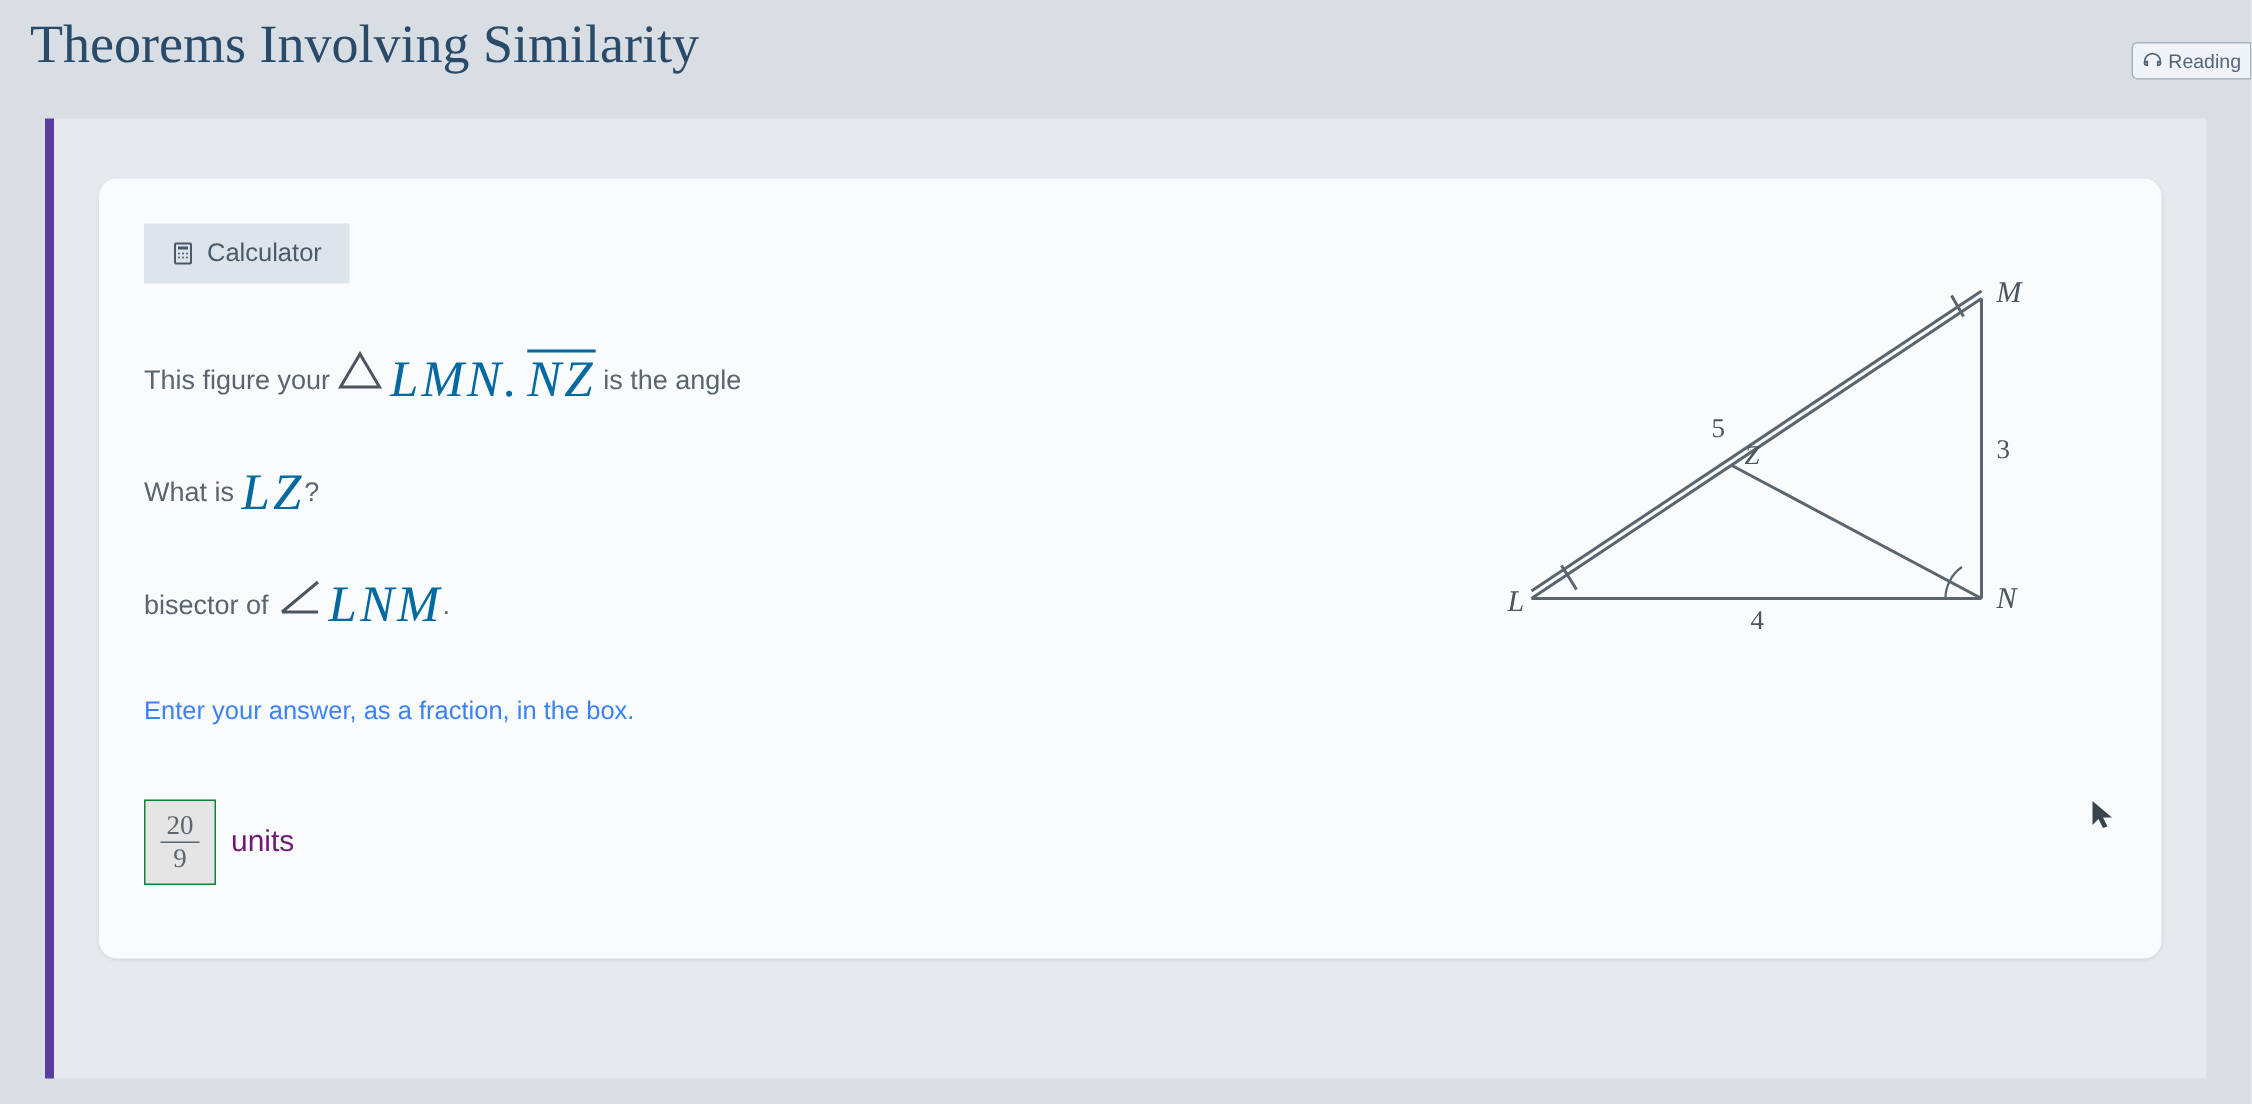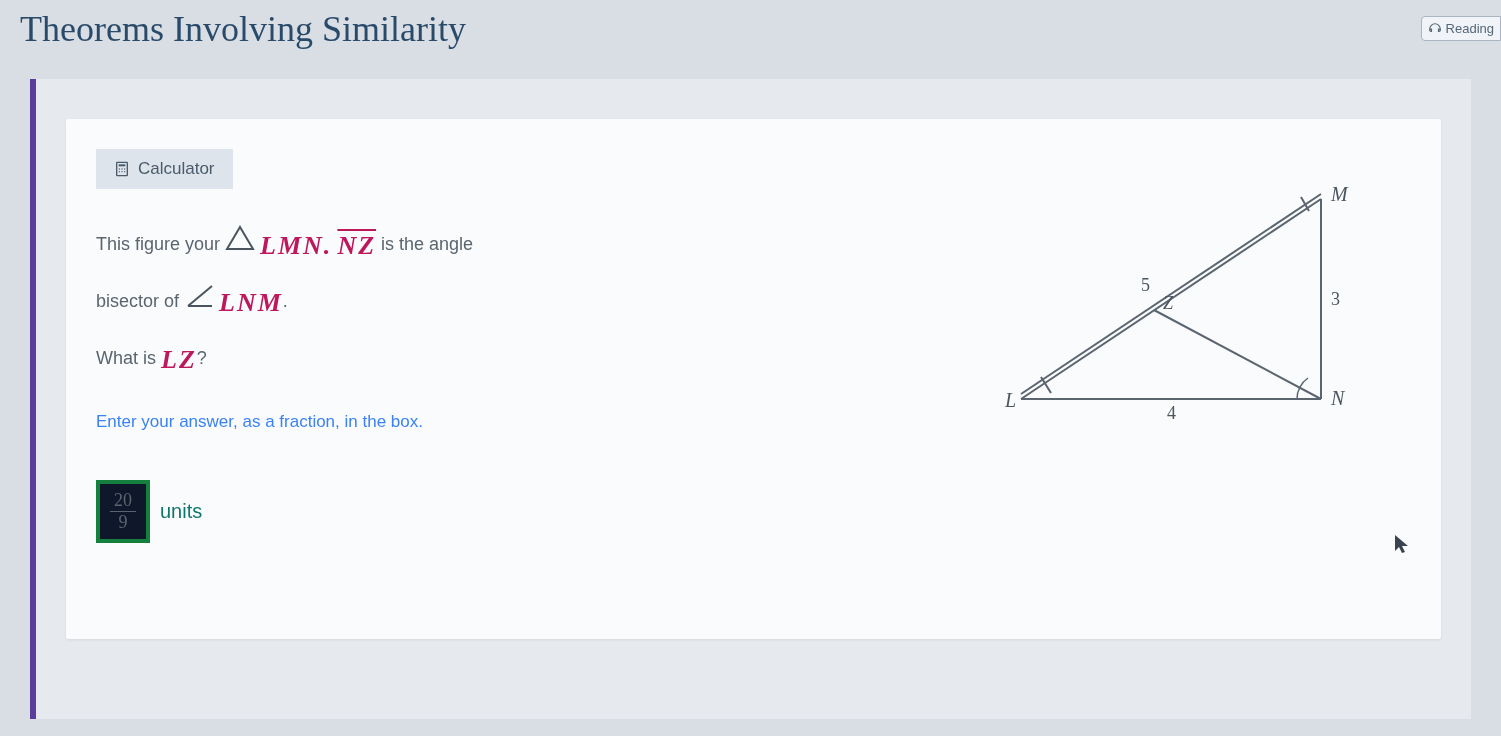--- a/index.html
+++ b/index.html
@@ -16,21 +16,21 @@
     position: relative;
   }
   .page-title {
     font-size: 36px;
     color: #2a4a6a;
     padding: 8px 20px 29px 20px;
     font-weight: normal;
   }
   .reading-badge {
     position: absolute;
-    top: 16px;
+    top: 28px;
     right: 0;
     background: #f0f4f8;
     border: 1px solid #aab4c0;
     border-radius: 4px 0 0 4px;
     padding: 4px 6px;
     font-size: 13px;
     color: #556677;
     display: flex;
     align-items: center;
     gap: 4px;
@@ -42,21 +42,21 @@
   }
   .content-outer {
     margin: 0 30px;
     background: #e6eaef;
     border-left: 6px solid #5a3d9c;
     min-height: 640px;
     padding: 40px 30px 30px 30px;
   }
   .card {
     background: #fafbfc;
-    border-radius: 2px;
+    border-radius: 12px;
     padding: 30px 30px 40px 30px;
     box-shadow: 0 1px 3px rgba(0,0,0,0.08);
     position: relative;
     min-height: 520px;
   }
   .calc-button {
     display: inline-flex;
     align-items: center;
     gap: 8px;
     background: #dde4ec;
@@ -79,25 +79,24 @@
     line-height: 2.2;
     max-width: 700px;
   }
   .math-triangle {
     display: inline-block;
     vertical-align: middle;
   }
   .math-italic-large {
     font-family: 'Times New Roman', serif;
     font-style: italic;
-    font-size: 26px;
-    color: #be185d;
+    font-size: 34px;
+    color: #0369a1;
     vertical-align: middle;
     letter-spacing: 2px;
-    font-weight: bold;
   }
   .math-overline {
     text-decoration: overline;
     text-decoration-thickness: 2px;
   }
   .math-angle {
     display: inline-block;
     vertical-align: middle;
   }
   .prompt-line {
@@ -105,42 +104,42 @@
     font-size: 17px;
     color: #3b82f6;
   }
   .answer-row {
     margin-top: 40px;
     display: flex;
     align-items: center;
     gap: 10px;
   }
   .answer-box {
-    border: 4px solid #15803d;
-    background: #0f172a;
+    border: 1px solid #15803d;
+    background: #e5e5e5;
     padding: 6px 10px;
     display: inline-flex;
     flex-direction: column;
     align-items: center;
     font-family: 'Times New Roman', serif;
     color: #5a6570;
     min-width: 40px;
   }
   .answer-box .num {
     font-size: 18px;
     border-bottom: 1px solid #5a6570;
     padding: 0 4px;
   }
   .answer-box .den {
     font-size: 18px;
     padding: 0 4px;
   }
   .units-label {
     font-size: 20px;
-    color: #0f766e;
+    color: #701a75;
     font-family: Arial, sans-serif;
   }
   .figure {
     position: absolute;
     right: 60px;
     top: 40px;
     width: 400px;
     height: 280px;
   }
   .cursor-arrow {
@@ -185,31 +184,31 @@
         <span class="math-triangle">
           <svg width="30" height="26" viewBox="0 0 30 26">
               <path d="M15 2 L28 24 L2 24 Z" fill="none" stroke="#4a5560" stroke-width="2"></path>
             </svg>
         </span>
         <span class="math-italic-large">LMN</span><span class="math-italic-large">.</span>
         <span class="math-italic-large math-overline">NZ</span>
         <span> is the angle</span>
       </div>
       <div>
+        <span>What is </span>
+        <span class="math-italic-large">LZ</span><span>?</span>
+      </div>
+      <div>
         <span>bisector of </span>
         <span class="math-angle">
           <svg width="30" height="26" viewBox="0 0 30 26">
               <path d="M4 24 L28 4 M4 24 L28 24" fill="none" stroke="#4a5560" stroke-width="2"></path>
             </svg>
         </span>
         <span class="math-italic-large">LNM</span><span>.</span>
-      </div>
-      <div>
-        <span>What is </span>
-        <span class="math-italic-large">LZ</span><span>?</span>
       </div>
       <div class="prompt-line">Enter your answer, as a fraction, in the box.</div>
     </div>
 
     <div class="answer-row">
       <div class="answer-box">
         <span class="num">20</span>
         <span class="den">9</span>
       </div>
       <span class="units-label">units</span>

